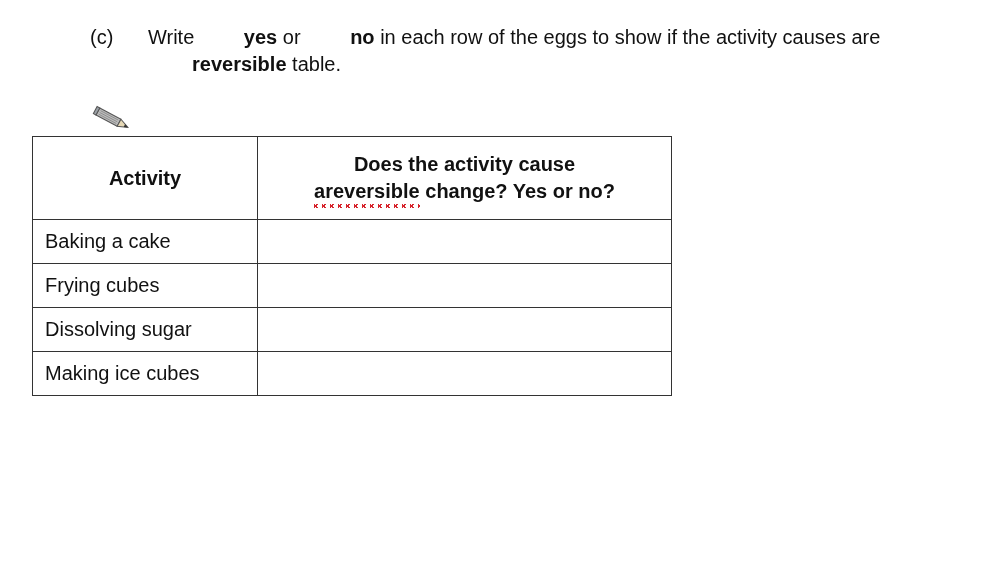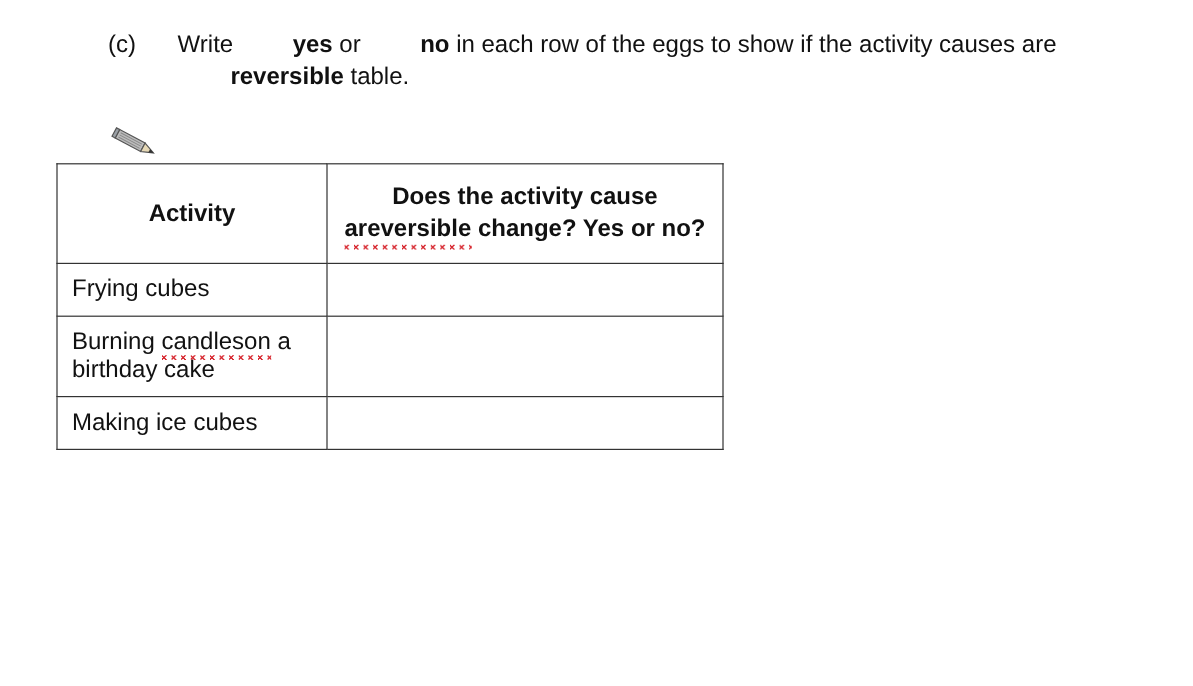--- a/index.html
+++ b/index.html
@@ -22,22 +22,22 @@
     .qlabel { min-width: 34px; }
     .qtext { flex: 1; }
     .bold { font-weight: bold; margin-left: 44px; }
     .pencil-wrap {
       padding-left: 60px;
       margin-bottom: 2px;
     }
     .pencil-wrap svg { display: block; }
     table {
       border-collapse: collapse;
-      margin-left: 17px;
-      width: 556px;
+      margin-left: 2px;
+      width: 640px;
     }
     th, td {
       border: 1.5px solid #333;
       padding: 10px 12px;
       text-align: left;
       vertical-align: middle;
       font-weight: normal;
     }
     th {
       text-align: center;
@@ -93,27 +93,33 @@
       <th>Activity</th>
       <th>
         <span>Does the activity cause</span><br>
         <span class="spell">areversible</span><span> change? Yes or no?</span>
       </th>
     </tr>
   </thead>
   <tbody>
     <tr>
       <td>
+        <span>Baking a cake</span><span class=""></span><span></span>
+      </td>
+      <td></td>
+    </tr>
+    <tr>
+      <td>
         <span>Frying cubes</span><span class=""></span><span></span>
       </td>
       <td></td>
     </tr>
     <tr>
       <td>
-        <span>Burning </span><span class="spell">candleson</span><span> a birthday cake</span>
+        <span>Dissolving sugar</span><span class=""></span><span></span>
       </td>
       <td></td>
     </tr>
     <tr>
       <td>
         <span>Making ice cubes</span><span class=""></span><span></span>
       </td>
       <td></td>
     </tr>
   </tbody>

